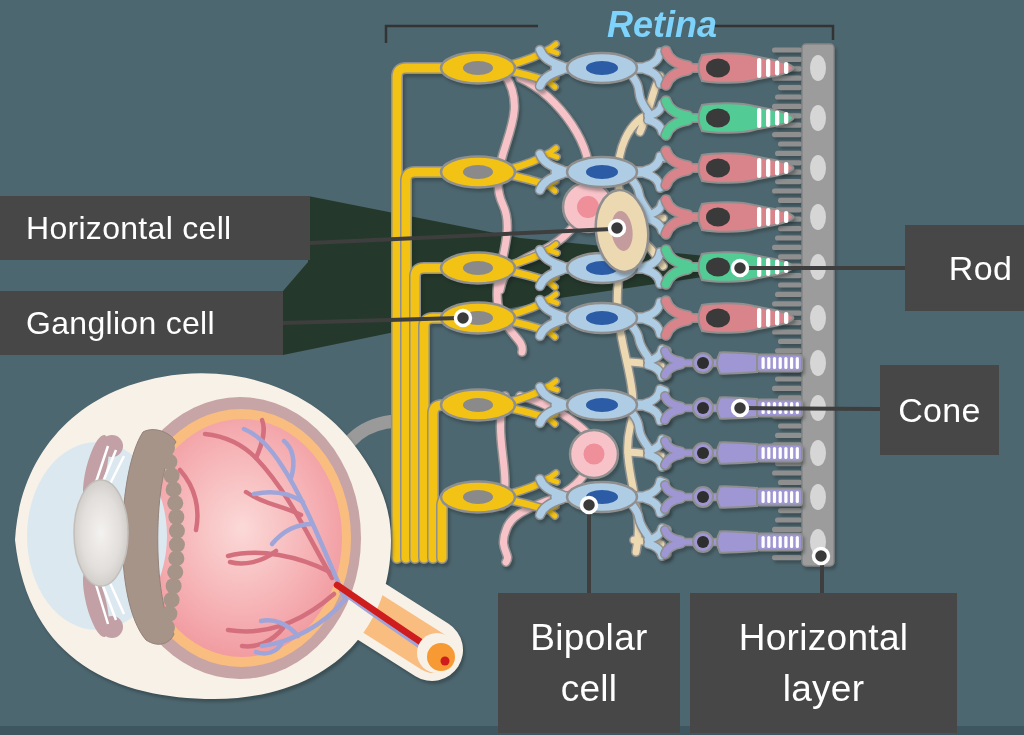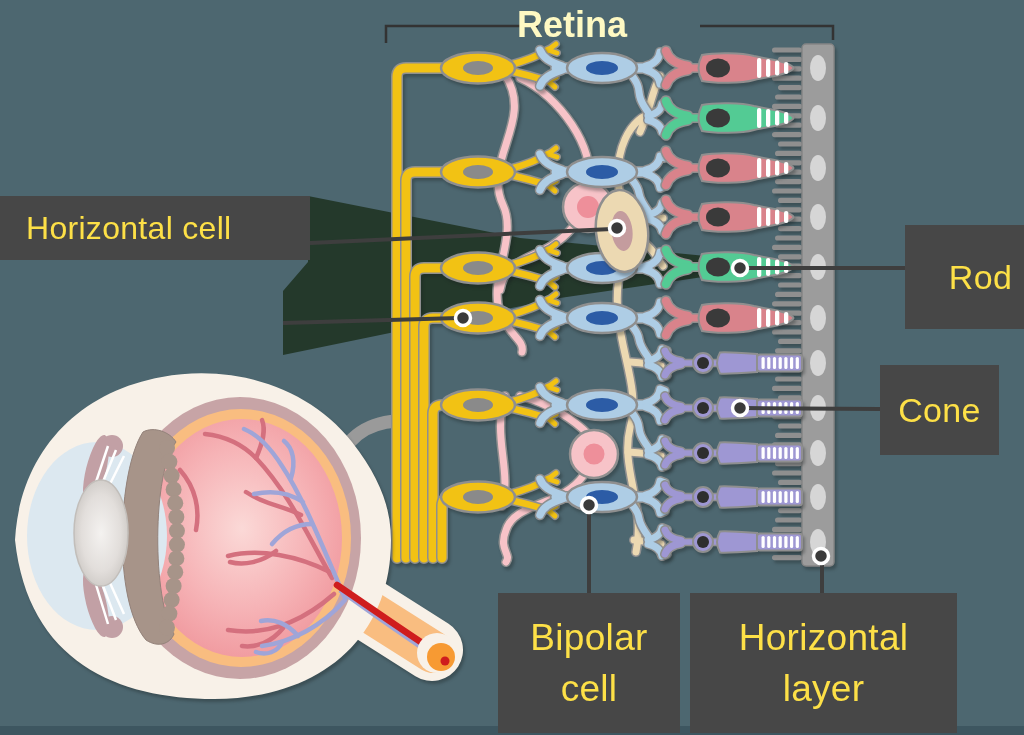--- a/index.html
+++ b/index.html
@@ -1,30 +1,30 @@
 <!DOCTYPE html>
 <html><head>
 <meta charset="utf-8">
 <style>
   html,body{margin:0;padding:0;background:#4d6770;}
   #stage{position:relative;width:1024px;height:735px;overflow:hidden;
          font-family:"Liberation Sans",sans-serif;background:#4d6770;}
   #scene{position:absolute;left:0;top:0;}
-  .lbl{position:absolute;background:#474747;color:#fde047;display:flex;align-items:center;
+  .lbl{position:absolute;background:#474747;color:#ffffff;display:flex;align-items:center;
        font-size:32px;letter-spacing:.3px;box-sizing:border-box;}
   #lbl-horizontal{left:0;top:196px;width:310px;height:64px;padding-left:26px;}
   #lbl-ganglion{left:0;top:291px;width:283px;height:64px;padding-left:26px;}
-  #lbl-rod{left:905px;top:225px;width:119px;height:104px;justify-content:center;font-size:34px;padding-left:32px;}
+  #lbl-rod{left:905px;top:225px;width:119px;height:86px;justify-content:center;font-size:34px;padding-left:32px;}
   #lbl-cone{left:880px;top:365px;width:119px;height:90px;justify-content:center;font-size:34px;}
   .lbl2{flex-direction:column;justify-content:center;text-align:left;
         font-size:37px;line-height:1.38;}
   #lbl-bipolar{left:498px;top:593px;width:182px;height:140px;}
   #lbl-pigmented{left:690px;top:593px;width:267px;height:140px;}
-  #title{position:absolute;left:517px;top:4px;width:200px;text-align:left;
-         font-size:36px;font-weight:700;color:#fef9c3;}
+  #title{position:absolute;left:517px;top:4px;width:200px;text-align:right;
+         font-size:36px;font-weight:700;color:#7dd3fc;font-style:italic;}
   .shadowed{filter:drop-shadow(2px 3px 1.5px rgba(25,30,30,.33));}
 </style>
 </head>
 <body>
 
 <div id="stage">
 
 <svg id="scene" width="1024" height="735" viewBox="0 0 1024 735">
   <defs>
     <radialGradient id="pinkGrad" cx="50%" cy="46%" r="62%">
@@ -637,20 +637,23 @@
       </g>
 </svg>
 
 <div id="title">
   <span>Retina</span>
 </div>
 
 <div class="lbl" id="lbl-horizontal">
   <span>Horizontal cell</span>
 </div>
+<div class="lbl" id="lbl-ganglion">
+  <span>Ganglion cell</span>
+</div>
 <div class="lbl" id="lbl-rod">
   <span>Rod</span>
 </div>
 <div class="lbl" id="lbl-cone">
   <span>Cone</span>
 </div>
 <div class="lbl lbl2" id="lbl-bipolar">
   <span>Bipolar</span>
   <span>cell</span>
 </div>

